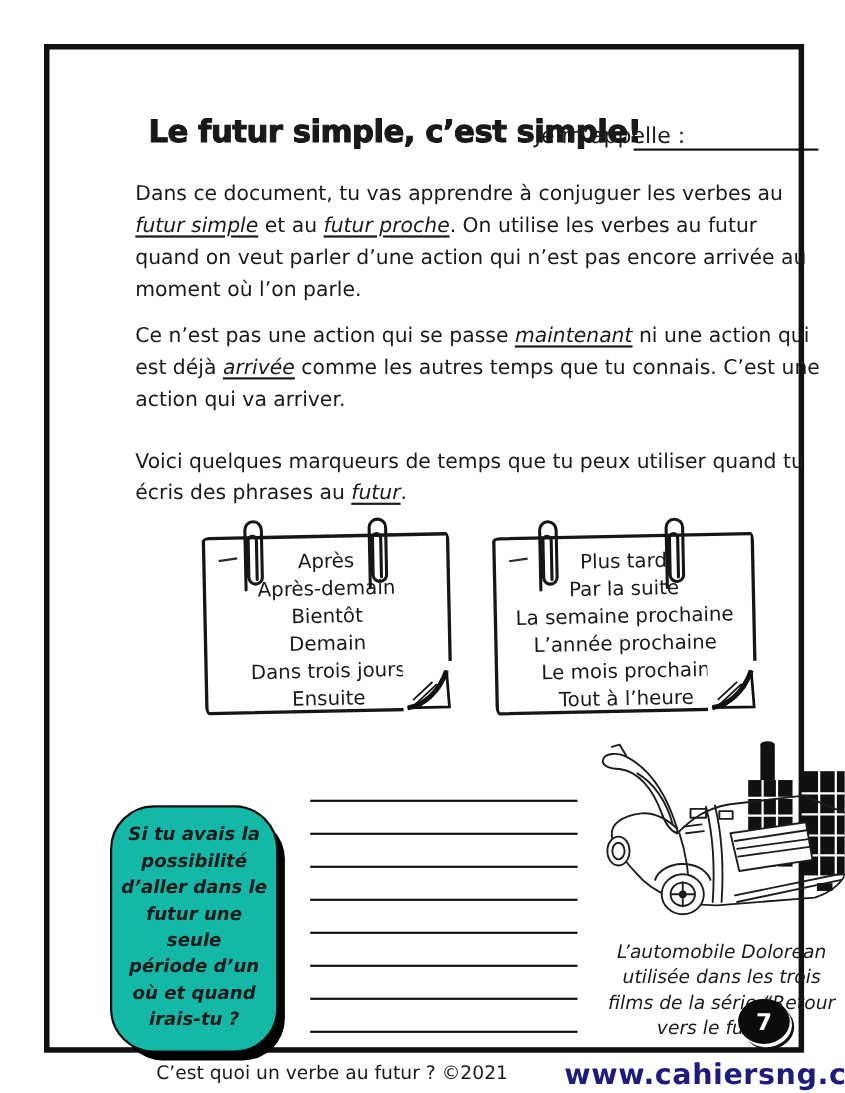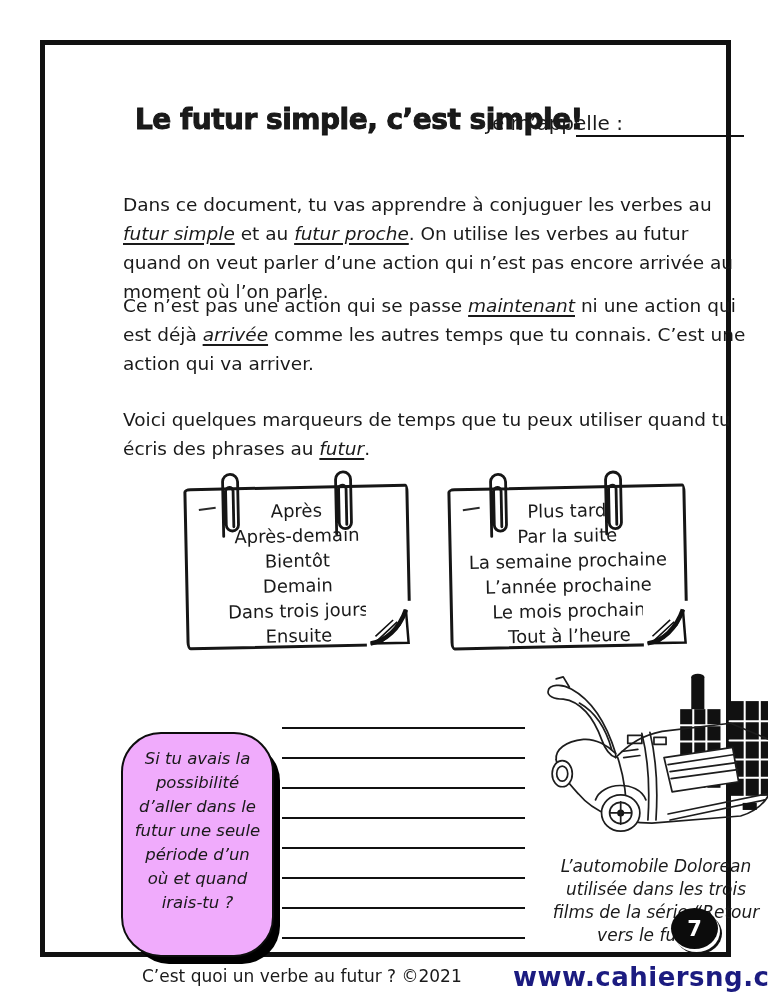--- a/index.html
+++ b/index.html
@@ -8,21 +8,21 @@
   .page { position:relative; width:768px; height:994px; background:#fff; overflow:hidden; }
   .frame { position:absolute; left:40px; top:40px; width:691px; height:917px; border:5px solid #111; background:#fff; }
 
   
   .title { position:absolute; left:90px; top:58px; font-size:28px; font-weight:bold; letter-spacing:-0.5px; -webkit-text-stroke:0.9px #111; white-space:nowrap; }
   .name-label { position:absolute; left:413px; top:66px; font-size:20px; white-space:nowrap;margin-left:28px; }
   .name-line { position:absolute; left:531px; top:70px; width:168px; height:22px; border-bottom:2.5px solid #111; }
 
   
   .para { position:absolute; left:78px; width:624px; font-size:18.5px; line-height:29px; }
-  .para-1 { top:117px;margin-top:28px; }
+  .para-1 { top:117px; }
   .para-2 { top:246px; }
   .para-3 { top:360px; }
   .seg-ul { font-style:italic; text-decoration:underline; text-decoration-thickness:1.8px; text-underline-offset:3px; }
 
   
   .note { position:absolute; width:225px; height:162px; border:3px solid #161616; background:#fff;
           border-radius:7px 3px 9px 4px / 4px 8px 3px 8px; transform:rotate(-1.2deg); }
   .note-1 { left:140px; top:441px; }
   .note-2 { left:404px; top:441px; width:238px; }
   .note-list { position:relative; padding-top:9px; text-align:center; font-size:18px; line-height:25px; z-index:1; }
@@ -30,22 +30,22 @@
   .clip { position:absolute; top:-25px; width:30px; height:76px; z-index:2; }
   .note-1 .clip-a { left:27px; } .note-1 .clip-b { left:140px; }
   .note-2 .clip-a { left:31px; } .note-2 .clip-b { left:146px; }
   .fold { position:absolute; right:-4px; bottom:-4px; width:46px; height:46px; z-index:1; }
 
   
   .writing { position:absolute; left:237px; top:654px; width:243px; }
   .write-line { height:30px; border-bottom:2px solid #111; }
 
   
-  .bubble { position:absolute; left:76px; top:687px; width:153px; height:225px; background:#f0abfc;
-            border:2.5px solid #0d0d0d; border-radius:40px; box-shadow:8px 9px 0 -2px #000; }
+  .bubble { position:absolute; left:55px; top:687px; width:153px; height:225px; background:#14b8a6;
+            border:2.5px solid #0d0d0d; border-radius:40px; box-shadow:8px 9px 0 -2px #000;font-weight:bold; }
   .bubble-text { padding:13px 4px 0 4px; text-align:center; font-style:italic; font-size:16.5px; line-height:24px; }
 
   
   .car { position:absolute; left:488px; top:618px; width:252px; height:180px; }
   .caption { position:absolute; left:482px; top:810px; width:258px; text-align:center; font-style:italic; font-size:17px; line-height:23px; }
 
   
   .footer-left { position:absolute; left:97px; top:921px; font-size:17px; white-space:nowrap; }
   .footer-url { position:absolute; left:468px; top:917px; font-size:26px; font-weight:bold; color:#1b1b80; letter-spacing:0.5px; white-space:nowrap;text-align:right; }
   .page-badge { position:absolute; left:671px; top:908px; width:47px; height:41px; background:#0c0c0c; border-radius:50%;

